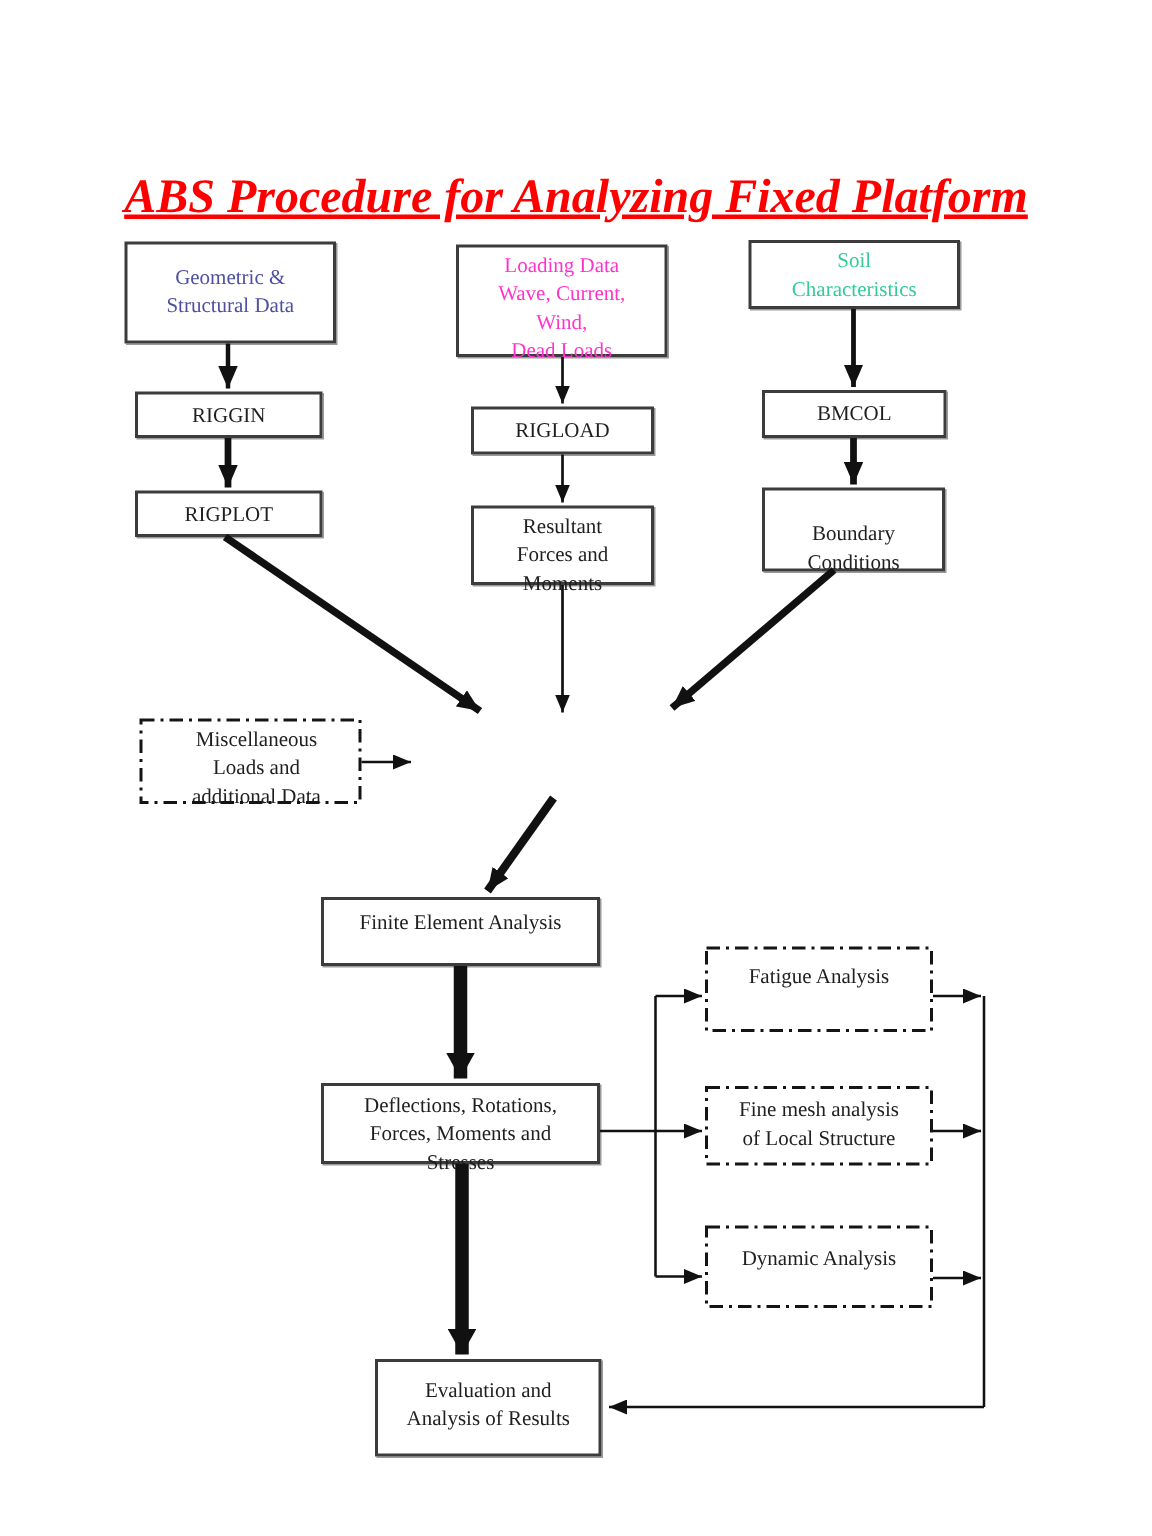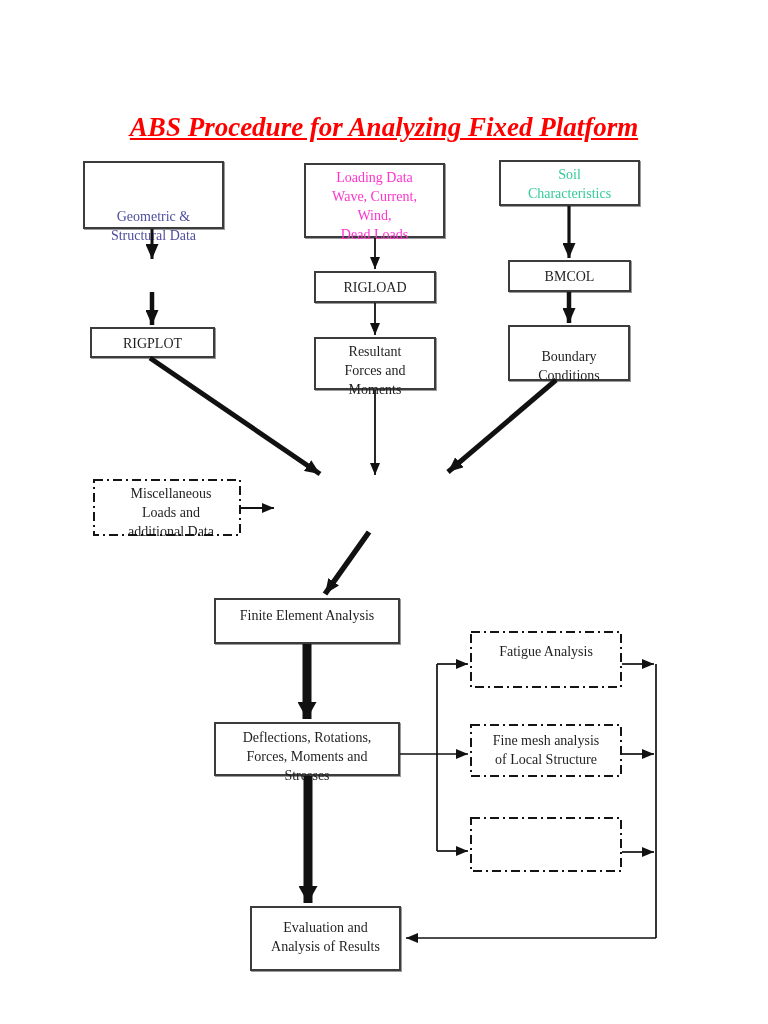--- a/index.html
+++ b/index.html
@@ -10,21 +10,21 @@
     background: #ffffff;
     overflow: hidden;
     font-family: "Liberation Serif", "DejaVu Serif", serif;
   }
   .title {
     position: absolute;
     left: 0; right: 0; top: 112px;
     margin: 0;
     text-align: center;
     font-family: "Liberation Serif", "DejaVu Serif", serif;
-    font-size: 27px;
+    font-size: 32px;
     font-weight: bold;
     font-style: italic;
     text-decoration: underline;
   }
   .node {
     position: absolute;
     box-sizing: border-box;
     text-align: center;
     font-size: 14px;
     line-height: 19px;
@@ -53,34 +53,37 @@
   .overlay rect { fill: none; stroke: #141414; stroke-width: 2; }
 </style>
 </head>
 <body>
 
 <div class="page">
 
   <h1 class="title" style="color: rgb(255, 0, 0);">ABS Procedure for Analyzing Fixed Platform</h1>
 
   <div class="node solid" style="left:83px;top:161px;width:141px;height:68px;padding-top:13px">
-    <span class="nlabel" style="color: rgb(79, 79, 160); margin-top: 31px;">Geometric &amp;
+    <span class="nlabel" style="color: rgb(79, 79, 160);">Geometric &amp;
 Structural Data</span>
   </div>
   <div class="node solid" style="left:304px;top:163px;width:141px;height:75px;padding-top:3px">
     <span class="nlabel" style="color: rgb(255, 51, 204);">Loading Data
 Wave, Current,
 Wind,
 Dead Loads</span>
   </div>
   <div class="node solid" style="left:499px;top:160px;width:141px;height:46px;padding-top:3px">
     <span class="nlabel" style="color: rgb(52, 203, 152);">Soil
 Characteristics</span>
   </div>
 
+  <div class="node solid" style="left:90px;top:261px;width:125px;height:31px;padding-top:5px">
+    <span class="nlabel">RIGGIN</span>
+  </div>
   <div class="node solid" style="left:314px;top:271px;width:122px;height:32px;padding-top:5px">
     <span class="nlabel">RIGLOAD</span>
   </div>
   <div class="node solid" style="left:508px;top:260px;width:123px;height:32px;padding-top:5px">
     <span class="nlabel">BMCOL</span>
   </div>
 
   <div class="node solid" style="left:90px;top:327px;width:125px;height:31px;padding-top:5px">
     <span class="nlabel">RIGPLOT</span>
   </div>
@@ -112,20 +115,23 @@
     <span class="nlabel">Evaluation and
 Analysis of Results</span>
   </div>
 
   <div class="node dashdot" style="left:470px;top:631px;width:152px;height:57px;padding-top:11px">
     <span class="nlabel">Fatigue Analysis</span>
   </div>
   <div class="node dashdot" style="left:470px;top:724px;width:152px;height:53px;padding-top:7px">
     <span class="nlabel">Fine mesh analysis
 of Local Structure</span>
+  </div>
+  <div class="node dashdot" style="left:470px;top:817px;width:152px;height:55px;padding-top:13px">
+    <span class="nlabel">Dynamic Analysis</span>
   </div>
 
   <svg class="overlay" width="768" height="1024" viewBox="0 0 768 1024" xmlns="http://www.w3.org/2000/svg">
     <defs>
       <marker id="ah-s" markerUnits="userSpaceOnUse" markerWidth="12" markerHeight="10" refX="12" refY="5" orient="auto">
         <path d="M0,0 L12,5 L0,10 Z" fill="#111111"></path>
       </marker>
       <marker id="ah-l" markerUnits="userSpaceOnUse" markerWidth="15" markerHeight="13" refX="15" refY="6.5" orient="auto">
         <path d="M0,0 L15,6.5 L0,13 Z" fill="#111111"></path>
       </marker>

